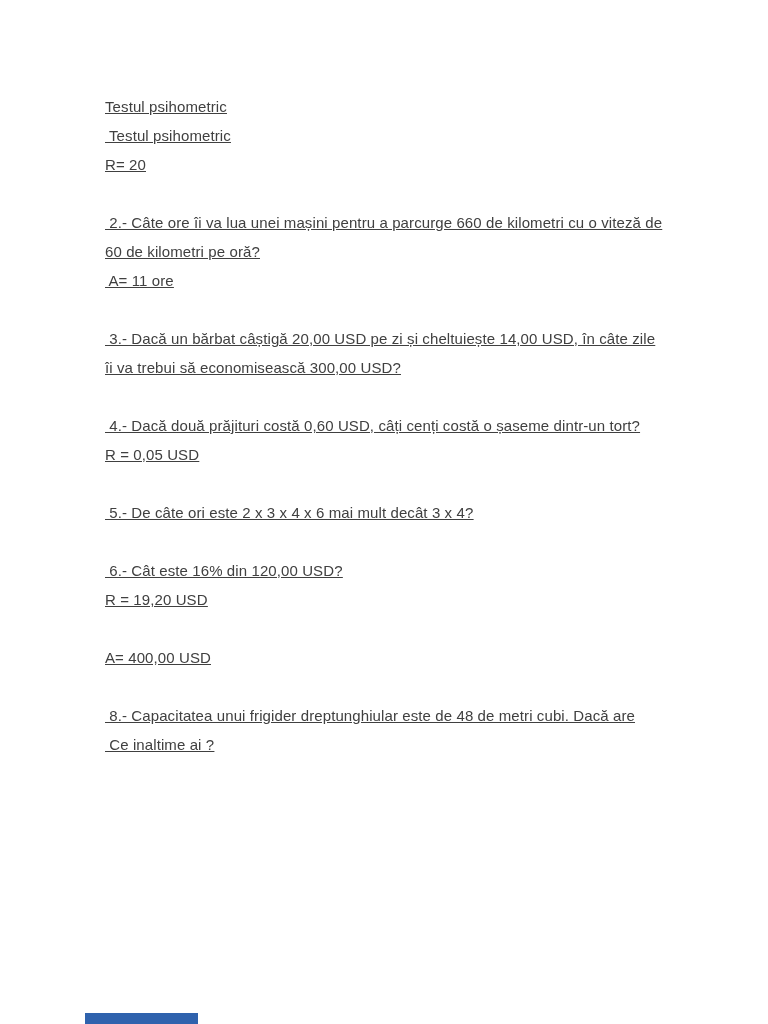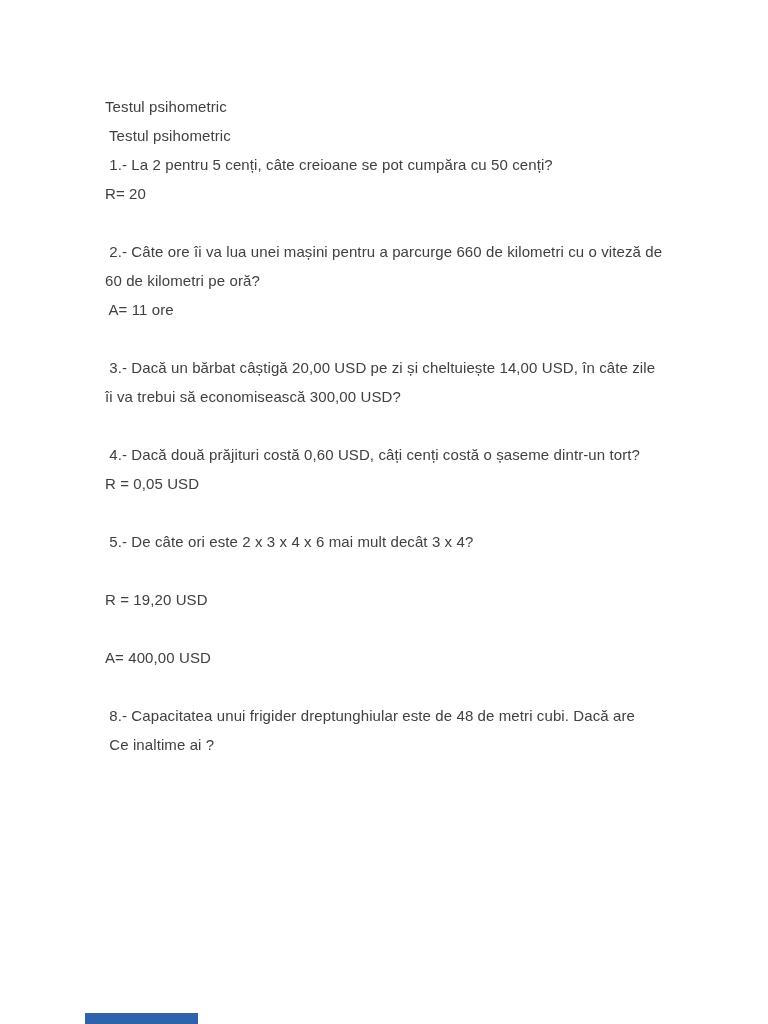--- a/index.html
+++ b/index.html
@@ -1,15 +1,15 @@
 <!DOCTYPE html>
 <html><head>
 <meta charset="utf-8">
 <style>
-  * { margin: 0; padding: 0; box-sizing: border-box; }
+  * { margin: 0; padding: 0; box-sizing: border-box; text-decoration: underline; }
   html, body {
     width: 768px;
     height: 1024px;
     overflow: hidden;
     font-family: "Liberation Sans", "DejaVu Sans", sans-serif;
     background: #ffffff;
   }
   .page {
     position: relative;
     width: 768px;
@@ -39,35 +39,35 @@
     height: 11px;
   }
 </style>
 </head>
 <body>
 
 <div class="page" style="background: rgb(255, 255, 255);">
   <div class="doc-body" style="color: rgb(64, 64, 64);">
       <div class="doc-line">Testul psihometric</div>
       <div class="doc-line"> Testul psihometric</div>
-      <div class="doc-line"> 1.- La 2 pentru 5 cenți, câte creioane se pot cumpăra cu 50 cenți?</div>
       <div class="doc-line">R= 20</div>
       <div class="doc-line blank"></div>
       <div class="doc-line"> 2.- Câte ore îi va lua unei mașini pentru a parcurge 660 de kilometri cu o viteză de</div>
       <div class="doc-line">60 de kilometri pe oră?</div>
       <div class="doc-line"> A= 11 ore</div>
       <div class="doc-line blank"></div>
       <div class="doc-line"> 3.- Dacă un bărbat câștigă 20,00 USD pe zi și cheltuiește 14,00 USD, în câte zile</div>
       <div class="doc-line">îi va trebui să economisească 300,00 USD?</div>
       <div class="doc-line blank"></div>
       <div class="doc-line"> 4.- Dacă două prăjituri costă 0,60 USD, câți cenți costă o șaseme dintr-un tort?</div>
       <div class="doc-line">R = 0,05 USD</div>
       <div class="doc-line blank"></div>
       <div class="doc-line"> 5.- De câte ori este 2 x 3 x 4 x 6 mai mult decât 3 x 4?</div>
       <div class="doc-line blank"></div>
+      <div class="doc-line"> 6.- Cât este 16% din 120,00 USD?</div>
       <div class="doc-line">R = 19,20 USD</div>
       <div class="doc-line blank"></div>
       <div class="doc-line">A= 400,00 USD</div>
       <div class="doc-line blank"></div>
       <div class="doc-line"> 8.- Capacitatea unui frigider dreptunghiular este de 48 de metri cubi. Dacă are</div>
       <div class="doc-line"> Ce inaltime ai ?</div>
     </div>
   <div class="next-page-fragment" style="background: rgb(47, 98, 173);"></div>
 </div>
 

